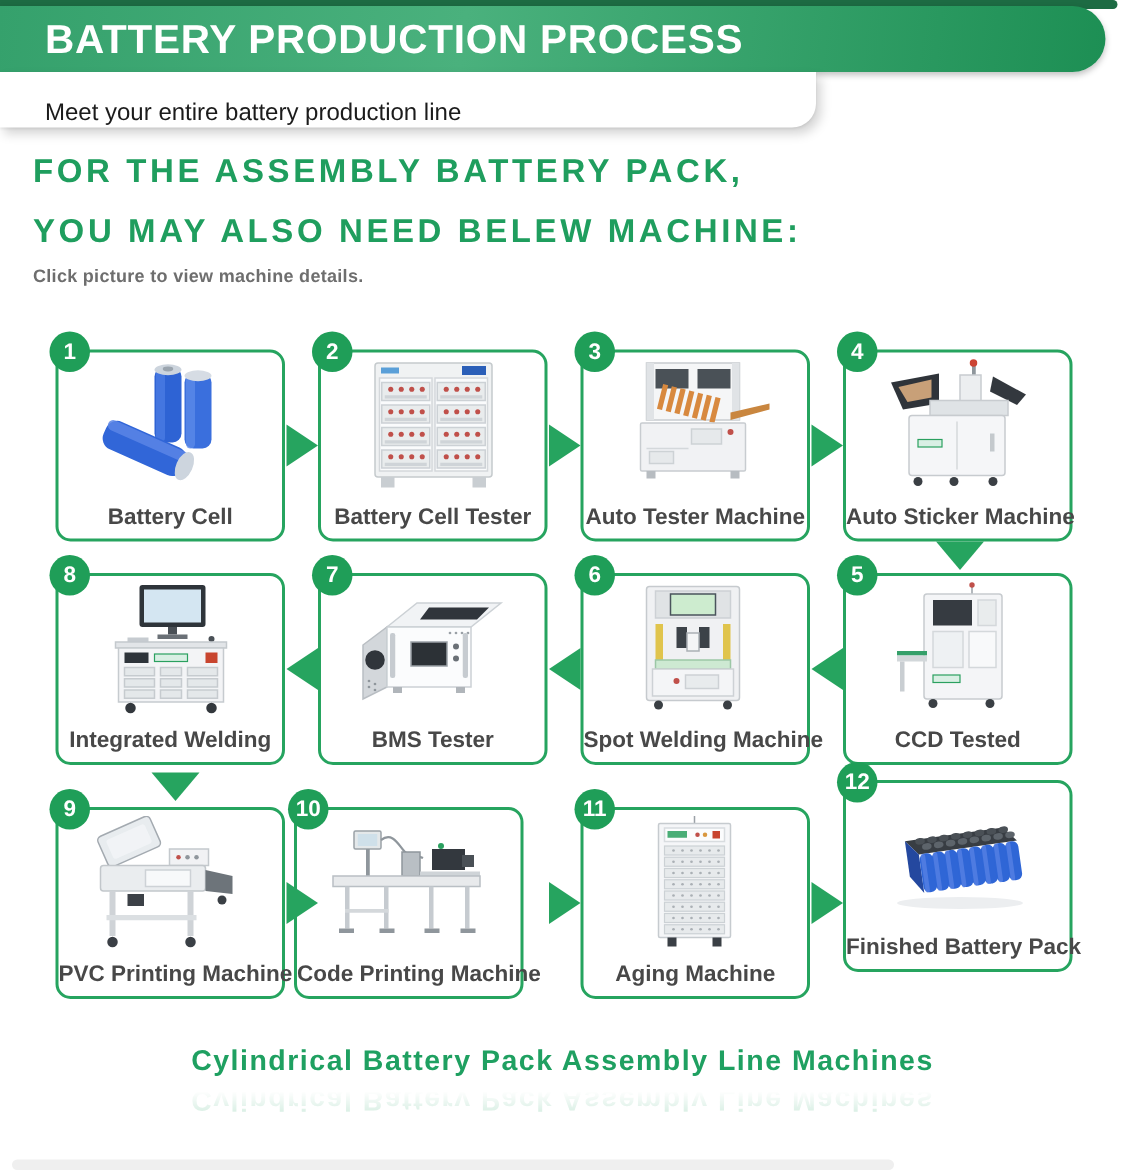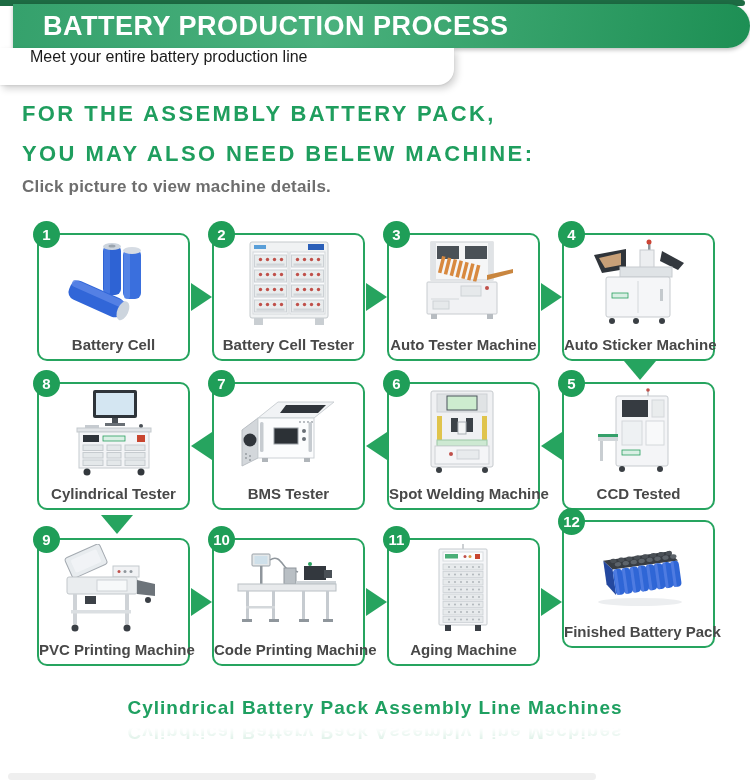--- a/index.html
+++ b/index.html
@@ -4,32 +4,32 @@
 <style>
   html,body{margin:0;padding:0;background:#fff;}
   .page{position:relative;width:750px;height:780px;background:#fff;overflow:hidden;
         font-family:"Liberation Sans",sans-serif;}
 
   
   .top-strip{position:absolute;top:0;left:0;width:745px;height:6px;background:#1d6b43;border-radius:0 4px 4px 0;}
   .banner{position:absolute;top:4px;left:0;width:737px;height:44px;
           background:linear-gradient(97deg,#35a16c 0%,#4ab17d 42%,#1d8f54 100%);
           border-radius:0 22px 22px 0;display:flex;align-items:center;
-          box-shadow:0 2px 4px rgba(0,0,0,0.25);margin-left:13px;}
+          box-shadow:0 2px 4px rgba(0,0,0,0.25);}
   .banner-title{color:#fff;font-size:27px;font-weight:800;letter-spacing:0.5px;padding-left:30px;}
-  .subtitle-box{position:absolute;top:48px;left:0;width:454px;height:37px;background:#fff;
+  .subtitle-box{position:absolute;top:48px;left:0;width:544px;height:37px;background:#fff;
           border-radius:0 0 16px 0;box-shadow:3px 4px 7px rgba(0,0,0,0.17),0 1px 2px rgba(0,0,0,0.08);
-          display:flex;align-items:flex-start;padding-left:30px;box-sizing:border-box;}
+          display:flex;align-items:flex-end;padding-left:30px;box-sizing:border-box;}
   .subtitle-box span{font-size:16px;color:#1b1b1b;}
 
   
   .h-line{position:absolute;left:22px;font-size:22px;font-weight:800;color:#1f9e5e;letter-spacing:2.4px;white-space:nowrap;}
   .h1{top:101px;}
   .h2{top:141px;}
-  .instruction{position:absolute;left:22px;top:177px;font-size:17px;font-weight:700;color:#6e6e6e;letter-spacing:0.2px;}
+  .instruction{position:absolute;left:22px;top:177px;font-size:12px;font-weight:700;color:#6e6e6e;letter-spacing:0.2px;}
 
   
   .card{position:absolute;width:153px;height:128px;border:2px solid #26a45f;border-radius:10px;
         background:#fff;box-sizing:border-box;cursor:pointer;}
   .badge{position:absolute;top:-14px;left:-6px;width:27px;height:27px;border-radius:50%;
          background:#1f9e58;color:#fff;font-weight:700;font-size:15px;
          display:flex;align-items:center;justify-content:center;}
   .art{position:absolute;top:2px;left:0;right:0;height:94px;display:flex;align-items:center;justify-content:center;}
   .card-label{position:absolute;bottom:6px;left:0;right:0;text-align:center;
               font-size:15px;font-weight:700;color:#484848;white-space:nowrap;}
@@ -277,21 +277,21 @@
             <rect x="56" y="64.5" width="14" height="5.5"></rect>
             <rect x="74" y="64.5" width="20" height="5.5"></rect>
           <rect x="32" y="72" width="20" height="5.5"></rect>
             <rect x="56" y="72" width="14" height="5.5"></rect>
             <rect x="74" y="72" width="20" height="5.5"></rect>
         </g>
         <circle cx="36" cy="84" r="3.5" fill="#33383d"></circle>
           <circle cx="90" cy="84" r="3.5" fill="#33383d"></circle>
       </svg>
     </div>
-    <div class="card-label">Cylindrical Tester</div>
+    <div class="card-label">Integrated Welding</div>
   </div>
 
   <div class="card" style="left:37px;top:538px;">
     <div class="badge">9</div>
     <div class="art">
       <svg width="126" height="90" viewBox="0 0 126 90">
         <g transform="rotate(-24 24 34)">
           <rect x="22" y="12" width="38" height="22" rx="3" fill="#e6eaee" opacity="0.9" stroke="#9aa1a8"></rect>
           <rect x="27" y="16" width="28" height="14" rx="2" fill="#f2f5f8" opacity="0.8"></rect>
         </g>
@@ -307,21 +307,21 @@
         <rect x="22" y="50" width="4" height="30" fill="#cfd3d7"></rect>
         <rect x="74" y="50" width="4" height="30" fill="#cfd3d7"></rect>
         <rect x="20" y="66" width="60" height="3.5" fill="#dbdfe2"></rect>
         <circle cx="24" cy="84" r="3.5" fill="#3a3f45"></circle>
           <circle cx="76" cy="84" r="3.5" fill="#3a3f45"></circle>
       </svg>
     </div>
     <div class="card-label">PVC Printing Machine</div>
   </div>
 
-  <div class="card" style="left:212px;top:538px;">
+  <div class="card" style="left:196px;top:538px;">
     <div class="badge">10</div>
     <div class="art">
       <svg width="126" height="90" viewBox="0 0 126 90">
         <rect x="26" y="10" width="18" height="12" rx="1" fill="#e4e8ea" stroke="#9aa1a7"></rect>
         <rect x="28.5" y="12" width="13" height="8" fill="#cfe0ea"></rect>
         <rect x="34" y="22" width="2.5" height="20" fill="#8f969c"></rect>
         <path d="M44,16 C52,10 56,20 60,24 C63,27 68,26 72,28" stroke="#8f969c" fill="none" stroke-width="1.5"></path>
         <rect x="58" y="24" width="12" height="16" fill="#b9bfc4" stroke="#8f969c"></rect>
         <rect x="78" y="22" width="22" height="14" fill="#33383e"></rect>
         <circle cx="84" cy="20" r="2" fill="#2aa05f"></circle>

